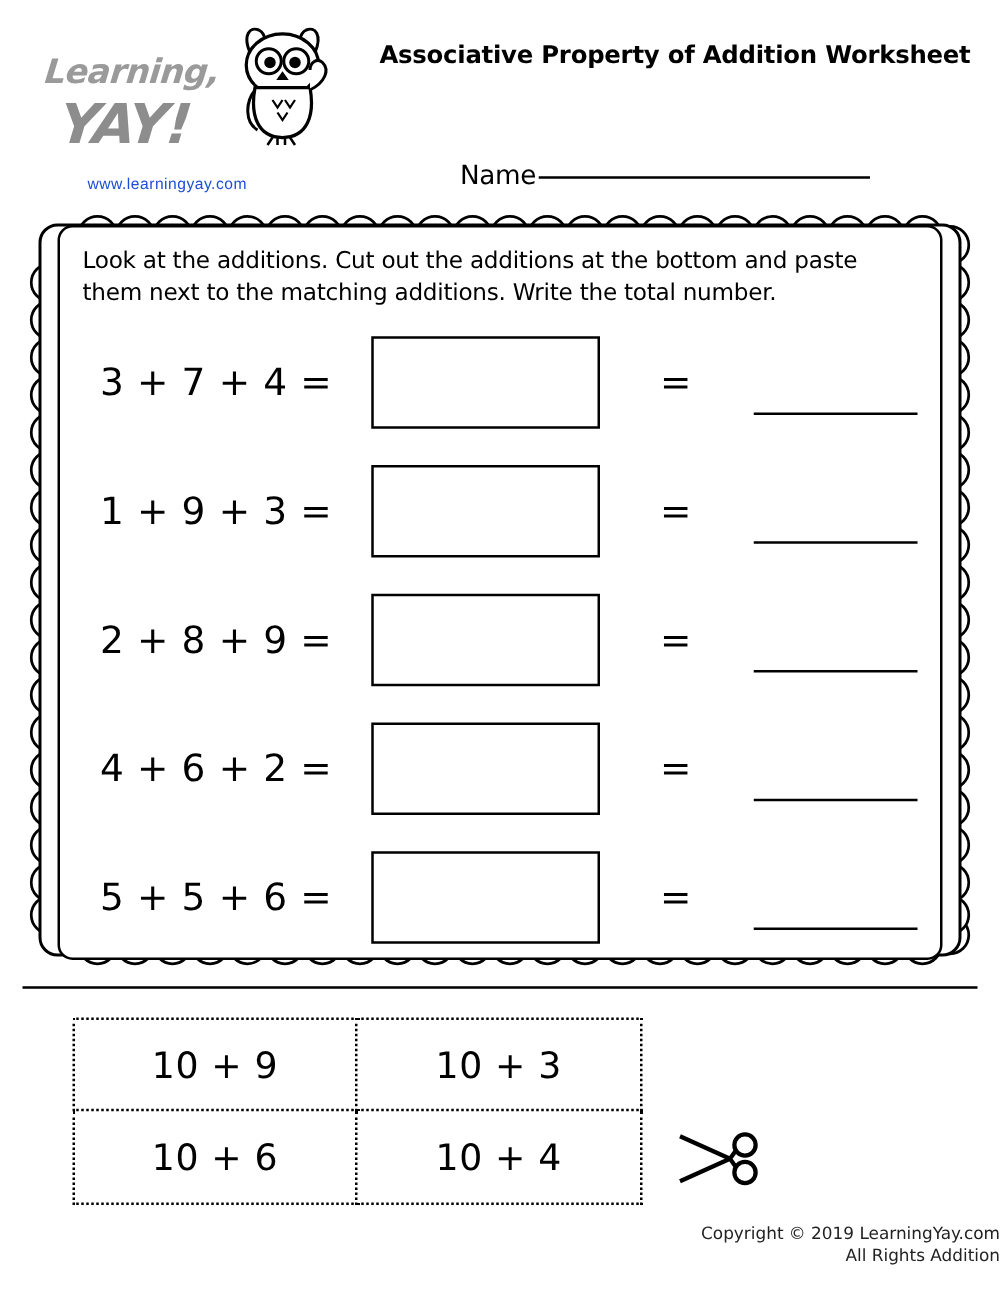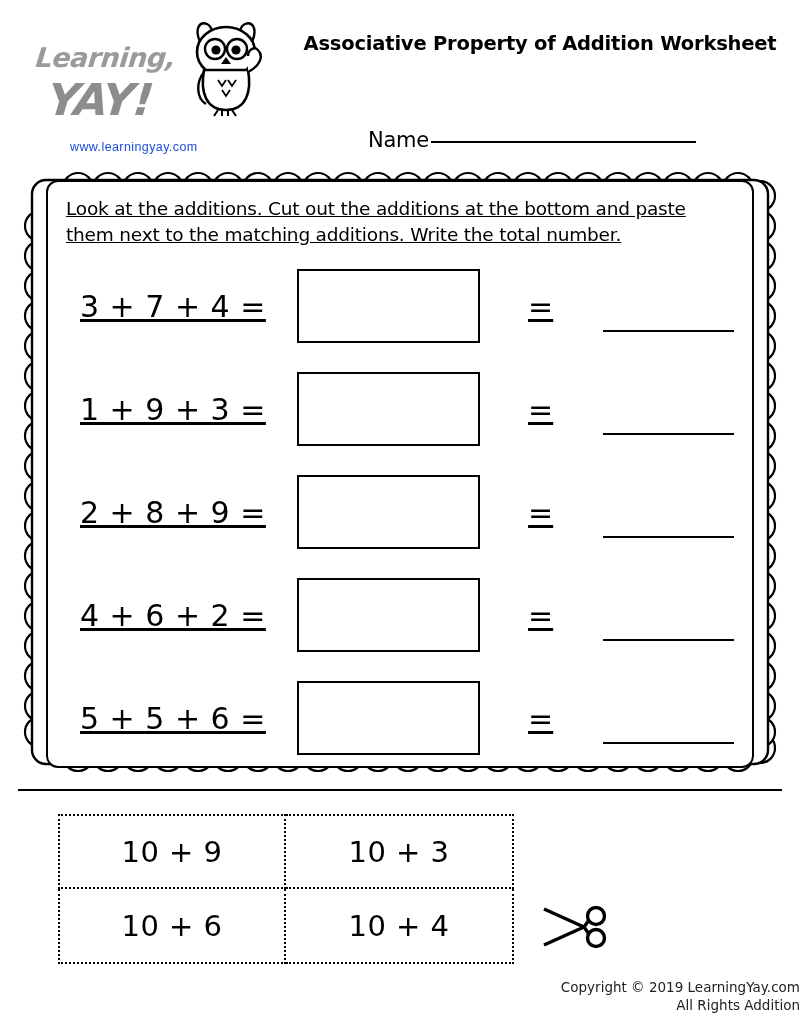--- a/index.html
+++ b/index.html
@@ -107,21 +107,20 @@
   .inner-box {
     position: absolute;
     left: 46px;
     top: 180px;
     width: 708px;
     height: 588px;
     border: 2.5px solid #000;
     border-radius: 12px;
     background: #fff;
     padding: 12px 18px 0 18px;
-    text-decoration: underline;
   }
   .instructions {
     font-family: "DejaVu Sans", sans-serif;
     font-size: 18.5px;
     line-height: 1.42;
     letter-spacing: -0.2px;
     margin: 2px 0 6px 0;
   }
 
   .problems {

